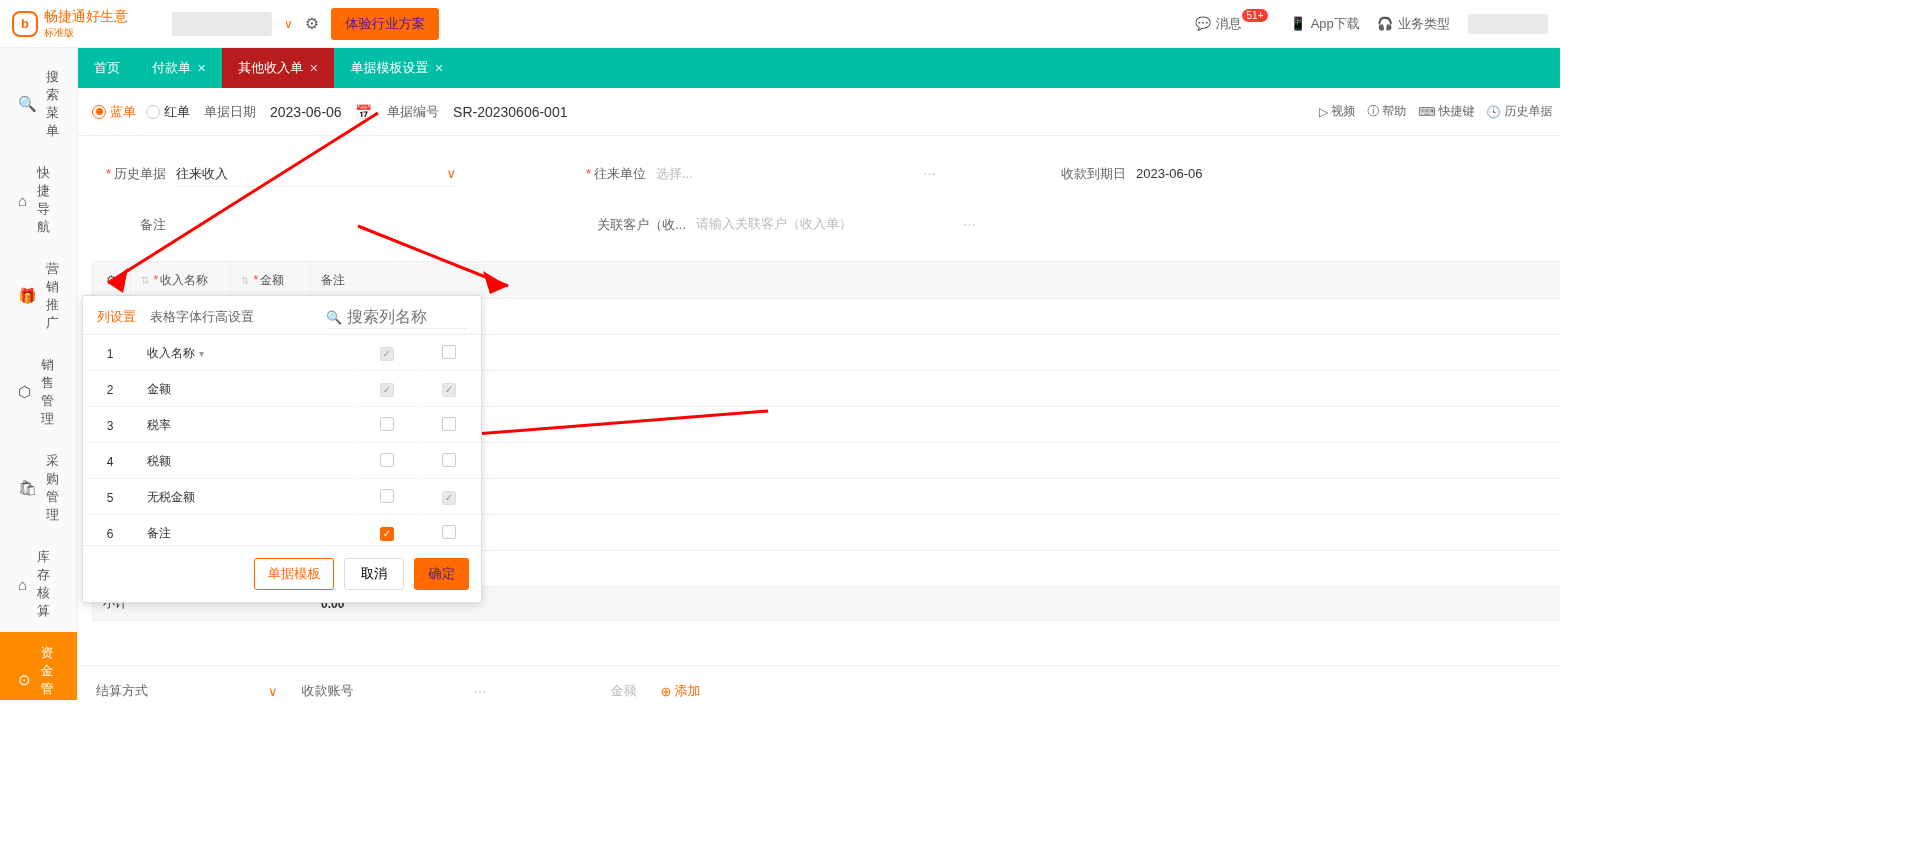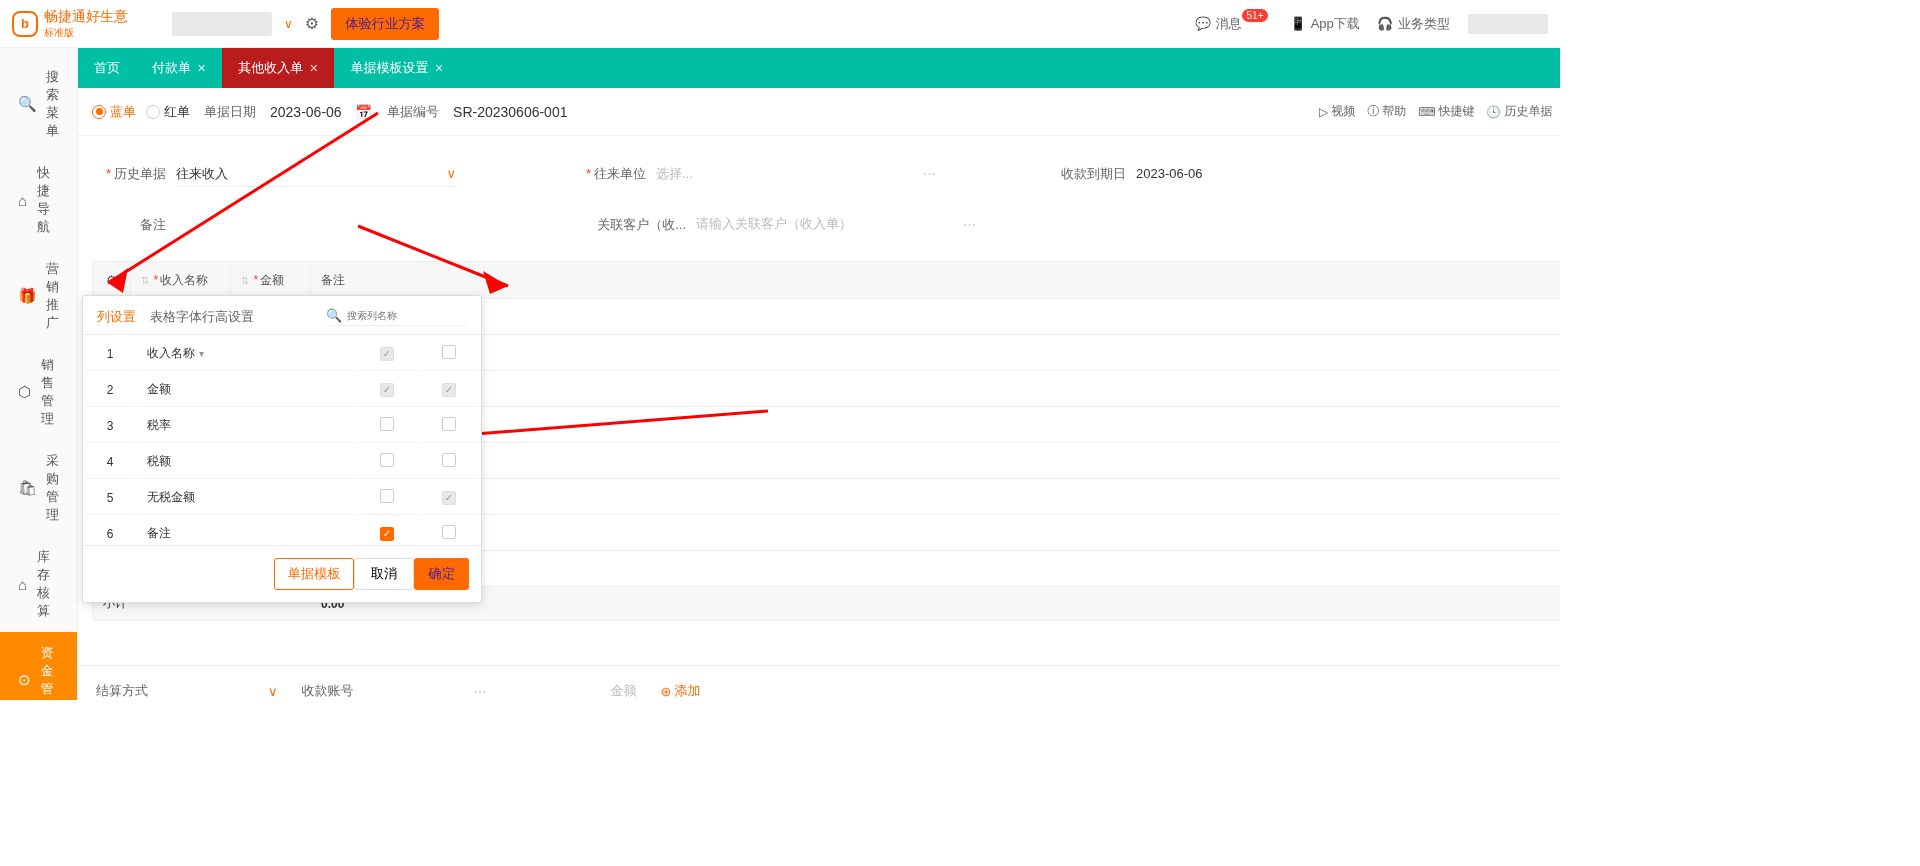--- a/index.html
+++ b/index.html
@@ -78,34 +78,34 @@
     .subtotal-row .label { width: 38px; }
     .footer-row { padding: 16px 18px 0; display: flex; gap: 24px; align-items: center; color: #666; border-top: 1px solid #eee; margin-top: 30px; }
     .ff { display: flex; align-items: center; gap: 10px; }
     .ff .chev { color: #ff6a00; }
     .add-link { color: #ff6a00; display: flex; align-items: center; gap: 3px; cursor: pointer; }
     .popup { position: absolute; top: 34px; left: 4px; width: 400px; background: #fff; border: 1px solid #ddd; border-radius: 3px; box-shadow: 0 2px 10px rgba(0,0,0,.15); z-index: 10; }
     .popup-tabs { display: flex; gap: 14px; padding: 12px 14px 8px; border-bottom: 1px solid #eee; font-size: 13px; align-items: flex-end; }
     .ptab { cursor: pointer; color: #666; }
     .ptab.active { color: #ff6a00; }
     .popup-search { position: absolute; top: 10px; right: 14px; display: flex; align-items: center; gap: 4px; color: #999; border-bottom: 1px solid #eee; padding: 2px 0; }
-    .popup-search input { border: none; outline: none; font-size: 10px; width: 120px; }
+    .popup-search input { border: none; outline: none; font-size: 16px; width: 120px; }
     .popup-table { width: 100%; }
     .popup-table th { background: #f7f7f7; padding: 8px 10px; font-size: 12px; color: #666; font-weight: normal; text-align: left; border-bottom: 1px solid #eee; }
     .popup-table th.center, .popup-table td.center { text-align: center; }
     .popup-table td { padding: 8px 10px; font-size: 12px; border-bottom: 1px solid #f2f2f2; }
     .popup-body { max-height: 210px; overflow-y: auto; position: relative; }
     .popup-body::-webkit-scrollbar { width: 6px; }
     .popup-body::-webkit-scrollbar-thumb { background: #ccc; border-radius: 3px; }
     .chk { width: 14px; height: 14px; border: 1px solid #ccc; border-radius: 2px; display: inline-flex; align-items: center; justify-content: center; cursor: pointer; }
     .chk.on { background: #ff6a00; border-color: #ff6a00; color: #fff; font-size: 10px; }
     .chk.on::after { content: "✓"; }
     .chk.dim { background: #e8e8e8; border-color: #ddd; }
     .chk.dim::after { content: "✓"; color: #999; font-size: 10px; }
-    .popup-footer { display: flex; justify-content: flex-end; padding: 12px; border-top: 1px solid #eee; }
+    .popup-footer { display: flex; justify-content: flex-end; gap: 10px; padding: 12px; border-top: 1px solid #eee; }
     .btn-default { background: #fff; border: 1px solid #ddd; padding: 6px 16px; border-radius: 3px; cursor: pointer; }
     .col-chev { color: #999; font-size: 10px; margin-left: 4px; }
     .arrow { position: absolute; z-index: 5; pointer-events: none; }
     .arrow-line { stroke: #ff0000; stroke-width: 3; fill: none; }
     .arrow-head { fill: #ff0000; }
     .side-toolbar { position: absolute; right: 0; top: 40px; width: 28px; display: flex; flex-direction: column; border-left: 1px solid #eee; background: #fafafa; }
     .side-tool { height: 36px; display: flex; align-items: center; justify-content: center; cursor: pointer; color: #666; border-bottom: 1px solid #eee; }
     .side-tool.active { background: #ff6a00; color: #fff; }
   </style>
 </head>

